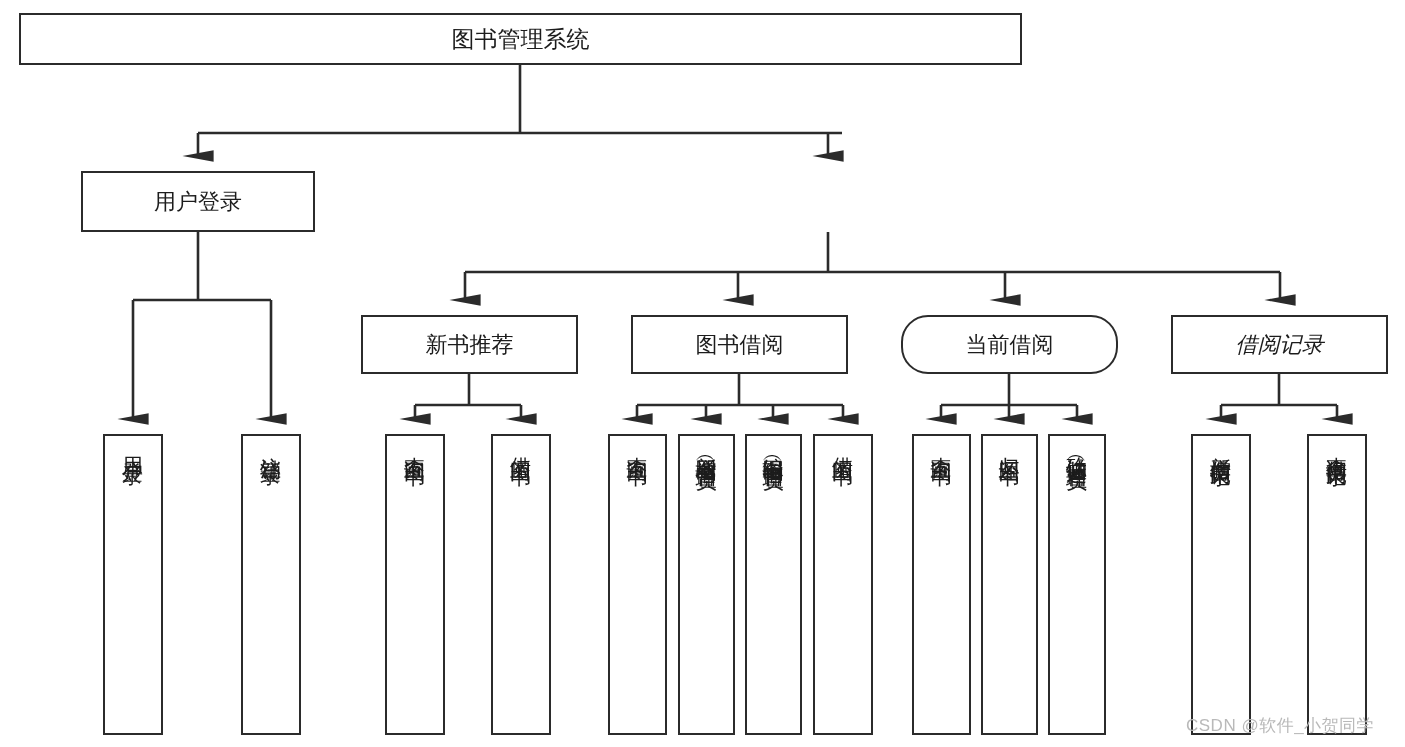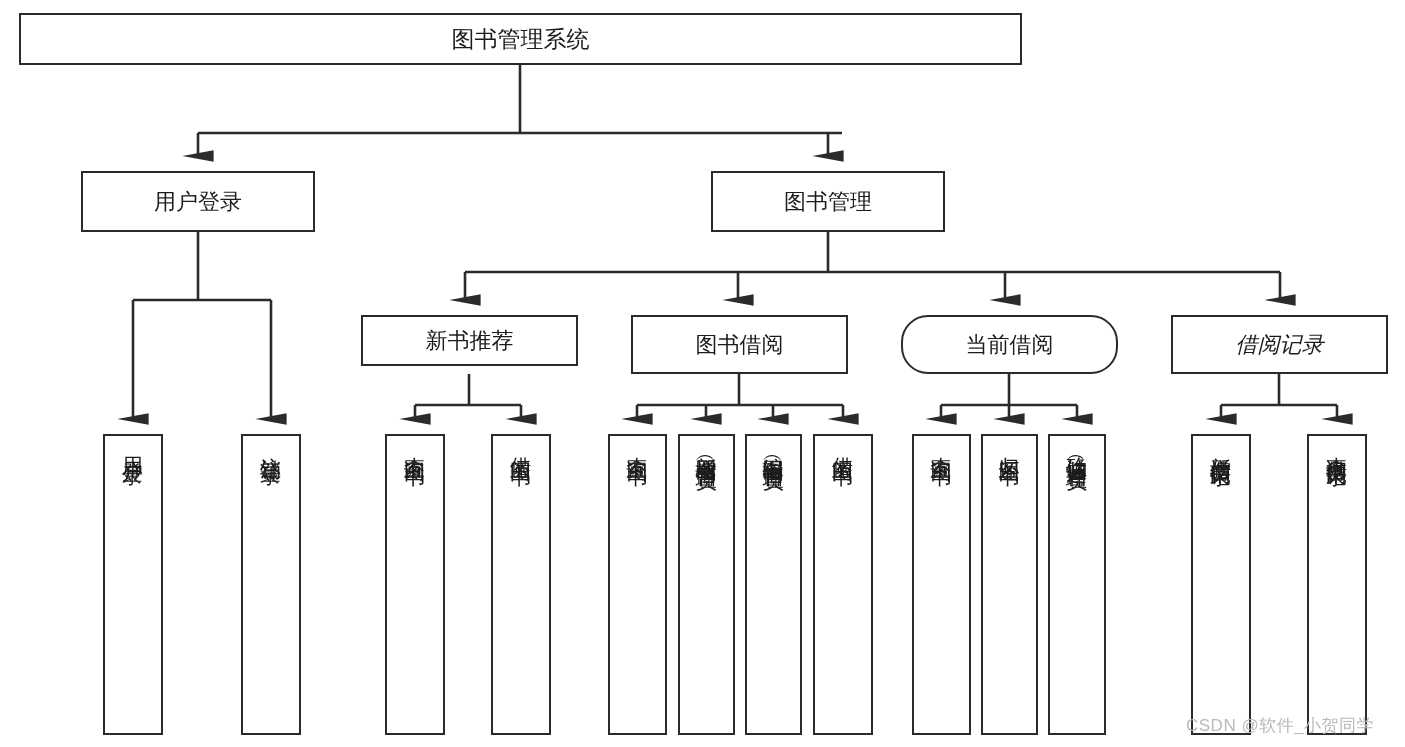--- a/index.html
+++ b/index.html
@@ -131,25 +131,22 @@
   </svg>
 
   <div class="node root horiz" style="left:19px; top:13px; width:1003px; height:52px;">
     <span class="label">图书管理系统</span>
   </div>
 
   <div class="node horiz" style="left:81px; top:171px; width:234px; height:61px;">
     <span class="label">用户登录</span>
   </div>
 
-  <div class="node horiz" style="left:711px; top:171px; width:234px; height:61px;">
-    <span class="label">图书管理</span>
-  </div>
-
-  <div class="node horiz" style="left:361px; top:315px; width:217px; height:51px;">
+
+  <div class="node horiz" style="left:361px; top:315px; width:217px; height:59px;">
     <span class="label">新书推荐</span>
   </div>
 
   <div class="node horiz" style="left:631px; top:315px; width:217px; height:59px;">
     <span class="label">图书借阅</span>
   </div>
 
   <div class="node horiz" style="left:901px; top:315px; width:217px; height:59px;border-radius:27px;">
     <span class="label">当前借阅</span>
   </div>

